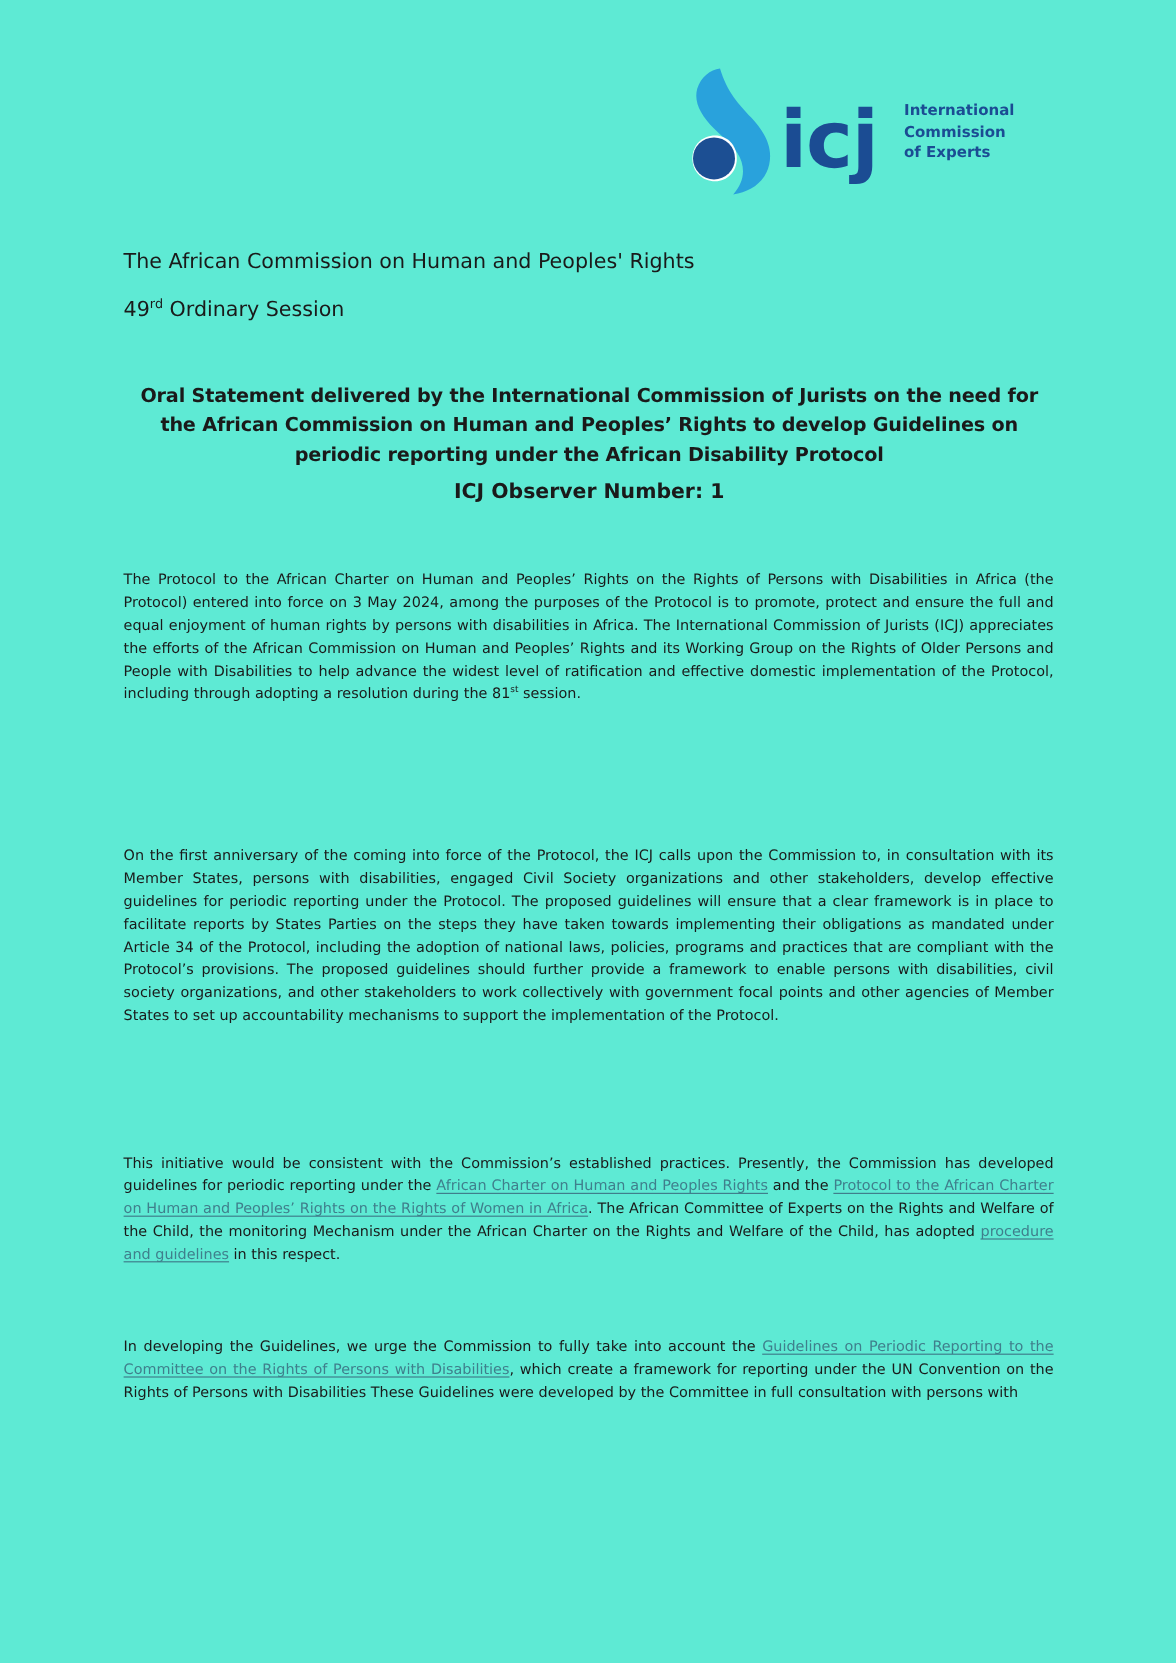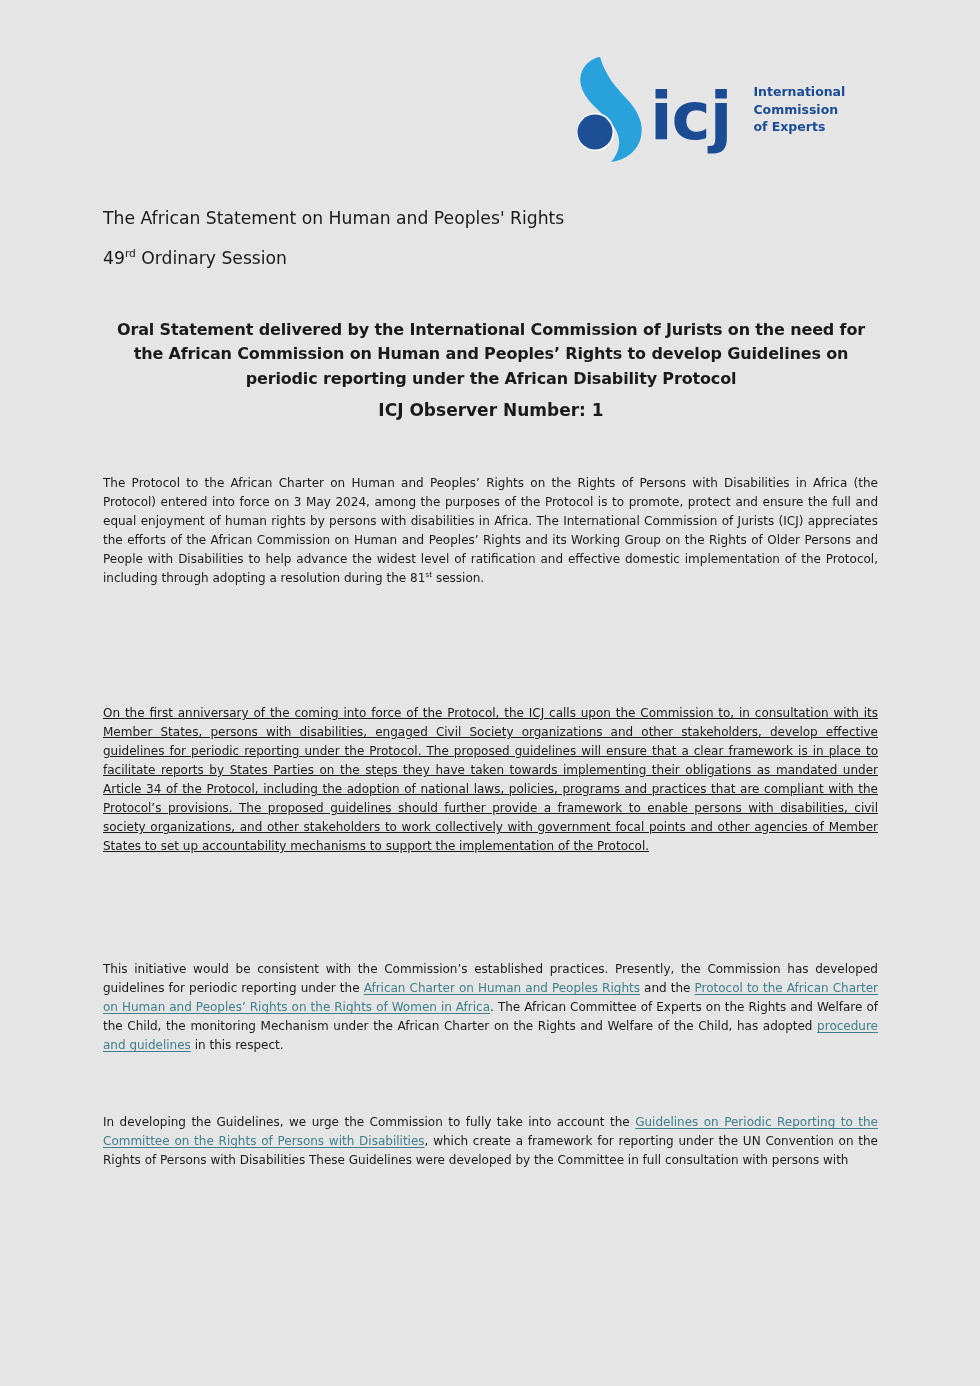--- a/index.html
+++ b/index.html
@@ -12,21 +12,21 @@
     height: 1386px;
     font-family: "DejaVu Sans", sans-serif;
     color: #1a1a1a;
     position: relative;
     overflow: hidden;
   }
 
   .page {
     position: absolute;
     inset: 0;
-    background: #e5e5e5;
+    background: #5eead4;
   }
 
   
   .logo-block {
     position: absolute;
     top: 52px;
     left: 566px;
     width: 300px;
     height: 115px;
     display: flex;
@@ -107,21 +107,21 @@
     left: 0;
     width: 775px;
     text-align: justify;
     font-size: 12px;
     line-height: 1.585;
     color: #1a1a1a;
     -webkit-hyphens: none;
     hyphens: none;
   }
   .p1 { top: 474px; }
-  .p2 { top: 704px; text-decoration: underline; }
+  .p2 { top: 704px; }
   .p3 { top: 960px; }
   .p4 { top: 1113px; }
 
   a.doclink {
     color: #3f7f8c;
     text-decoration: underline;
     text-underline-offset: 2px;
   }
 </style>
 </head>
@@ -143,21 +143,21 @@
 
     <div class="logo-tagline" style="color:#1b4c93;">
       <div>International</div>
       <div>Commission</div>
       <div>of Experts</div>
     </div>
   </div>
 
   <div class="content">
 
-    <div class="hdr-line hdr-1">The African Statement on Human and Peoples' Rights</div>
+    <div class="hdr-line hdr-1">The African Commission on Human and Peoples' Rights</div>
 
     <div class="hdr-line hdr-2">
       <span>49</span><sup>rd</sup><span> Ordinary Session</span>
     </div>
 
     <div class="title-block">Oral Statement delivered by the International Commission of Jurists on the need for the African Commission on Human and Peoples’ Rights to develop Guidelines on periodic reporting under the African Disability Protocol</div>
 
     <div class="observer-line">ICJ Observer Number: 1</div>
 
     <div class="para p1">

